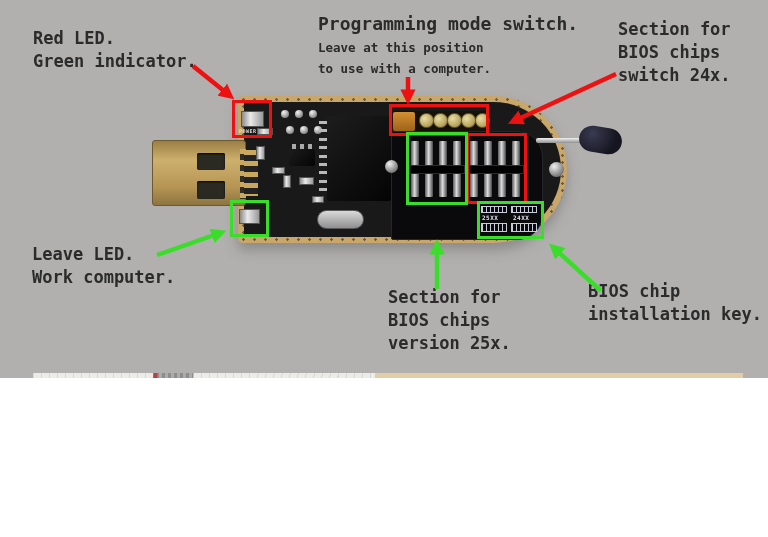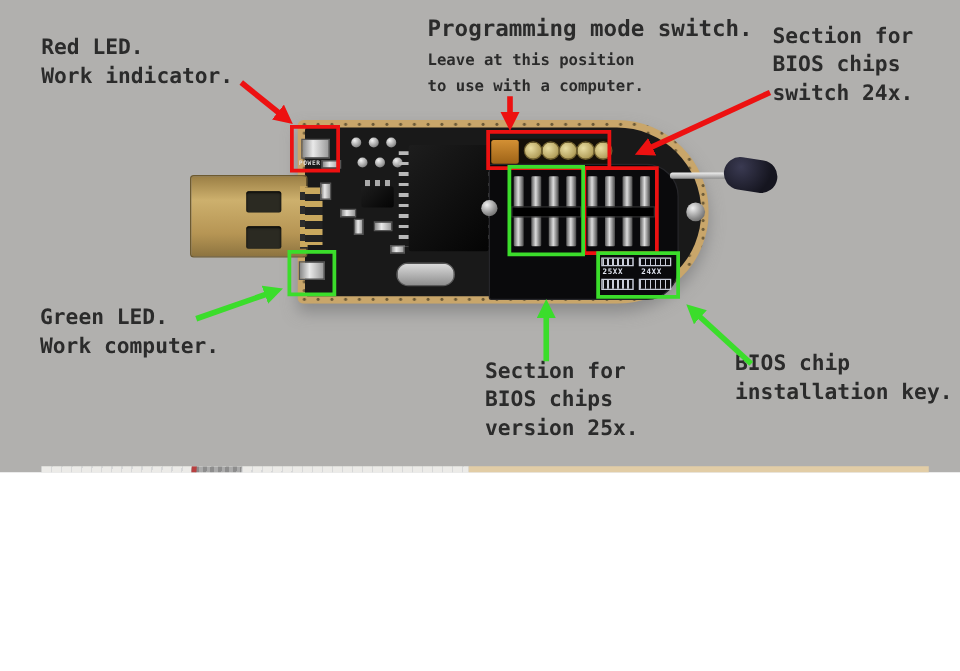--- a/index.html
+++ b/index.html
@@ -47,34 +47,34 @@
   .ribbon{background:repeating-linear-gradient(90deg,#ababab 0 3px,#8d8d8d 3px 6px);transform:skewX(-4deg);}
   .gold{background:linear-gradient(180deg,#a2874b,#d2b573 35%,#b69554 75%,#8d7440);border:1px solid #6d5a30;box-sizing:border-box;}
 </style>
 </head>
 <body>
 
 <div class="stage">
 
   <div class="ann" style="left:33px;top:27px;">
     <div>Red LED.</div>
-    <div>Work indicator.</div>
-  </div>
-  <div class="ann" style="left:318px;top:11px;margin-left:24px;">
+    <div>Green indicator.</div>
+  </div>
+  <div class="ann" style="left:318px;top:11px;">
     <div class="ttl">Programming mode switch.</div>
     <div class="sub">Leave at this position</div>
     <div class="sub">to use with a computer.</div>
   </div>
   <div class="ann" style="left:618px;top:18px;">
     <div>Section for</div>
     <div>BIOS chips</div>
     <div>switch 24x.</div>
   </div>
   <div class="ann" style="left:32px;top:243px;">
-    <div>Green LED.</div>
+    <div>Leave LED.</div>
     <div>Work computer.</div>
   </div>
   <div class="ann" style="left:388px;top:286px;">
     <div>Section for</div>
     <div>BIOS chips</div>
     <div>version 25x.</div>
   </div>
   <div class="ann" style="left:588px;top:280px;">
     <div>BIOS chip</div>
     <div>installation key.</div>

